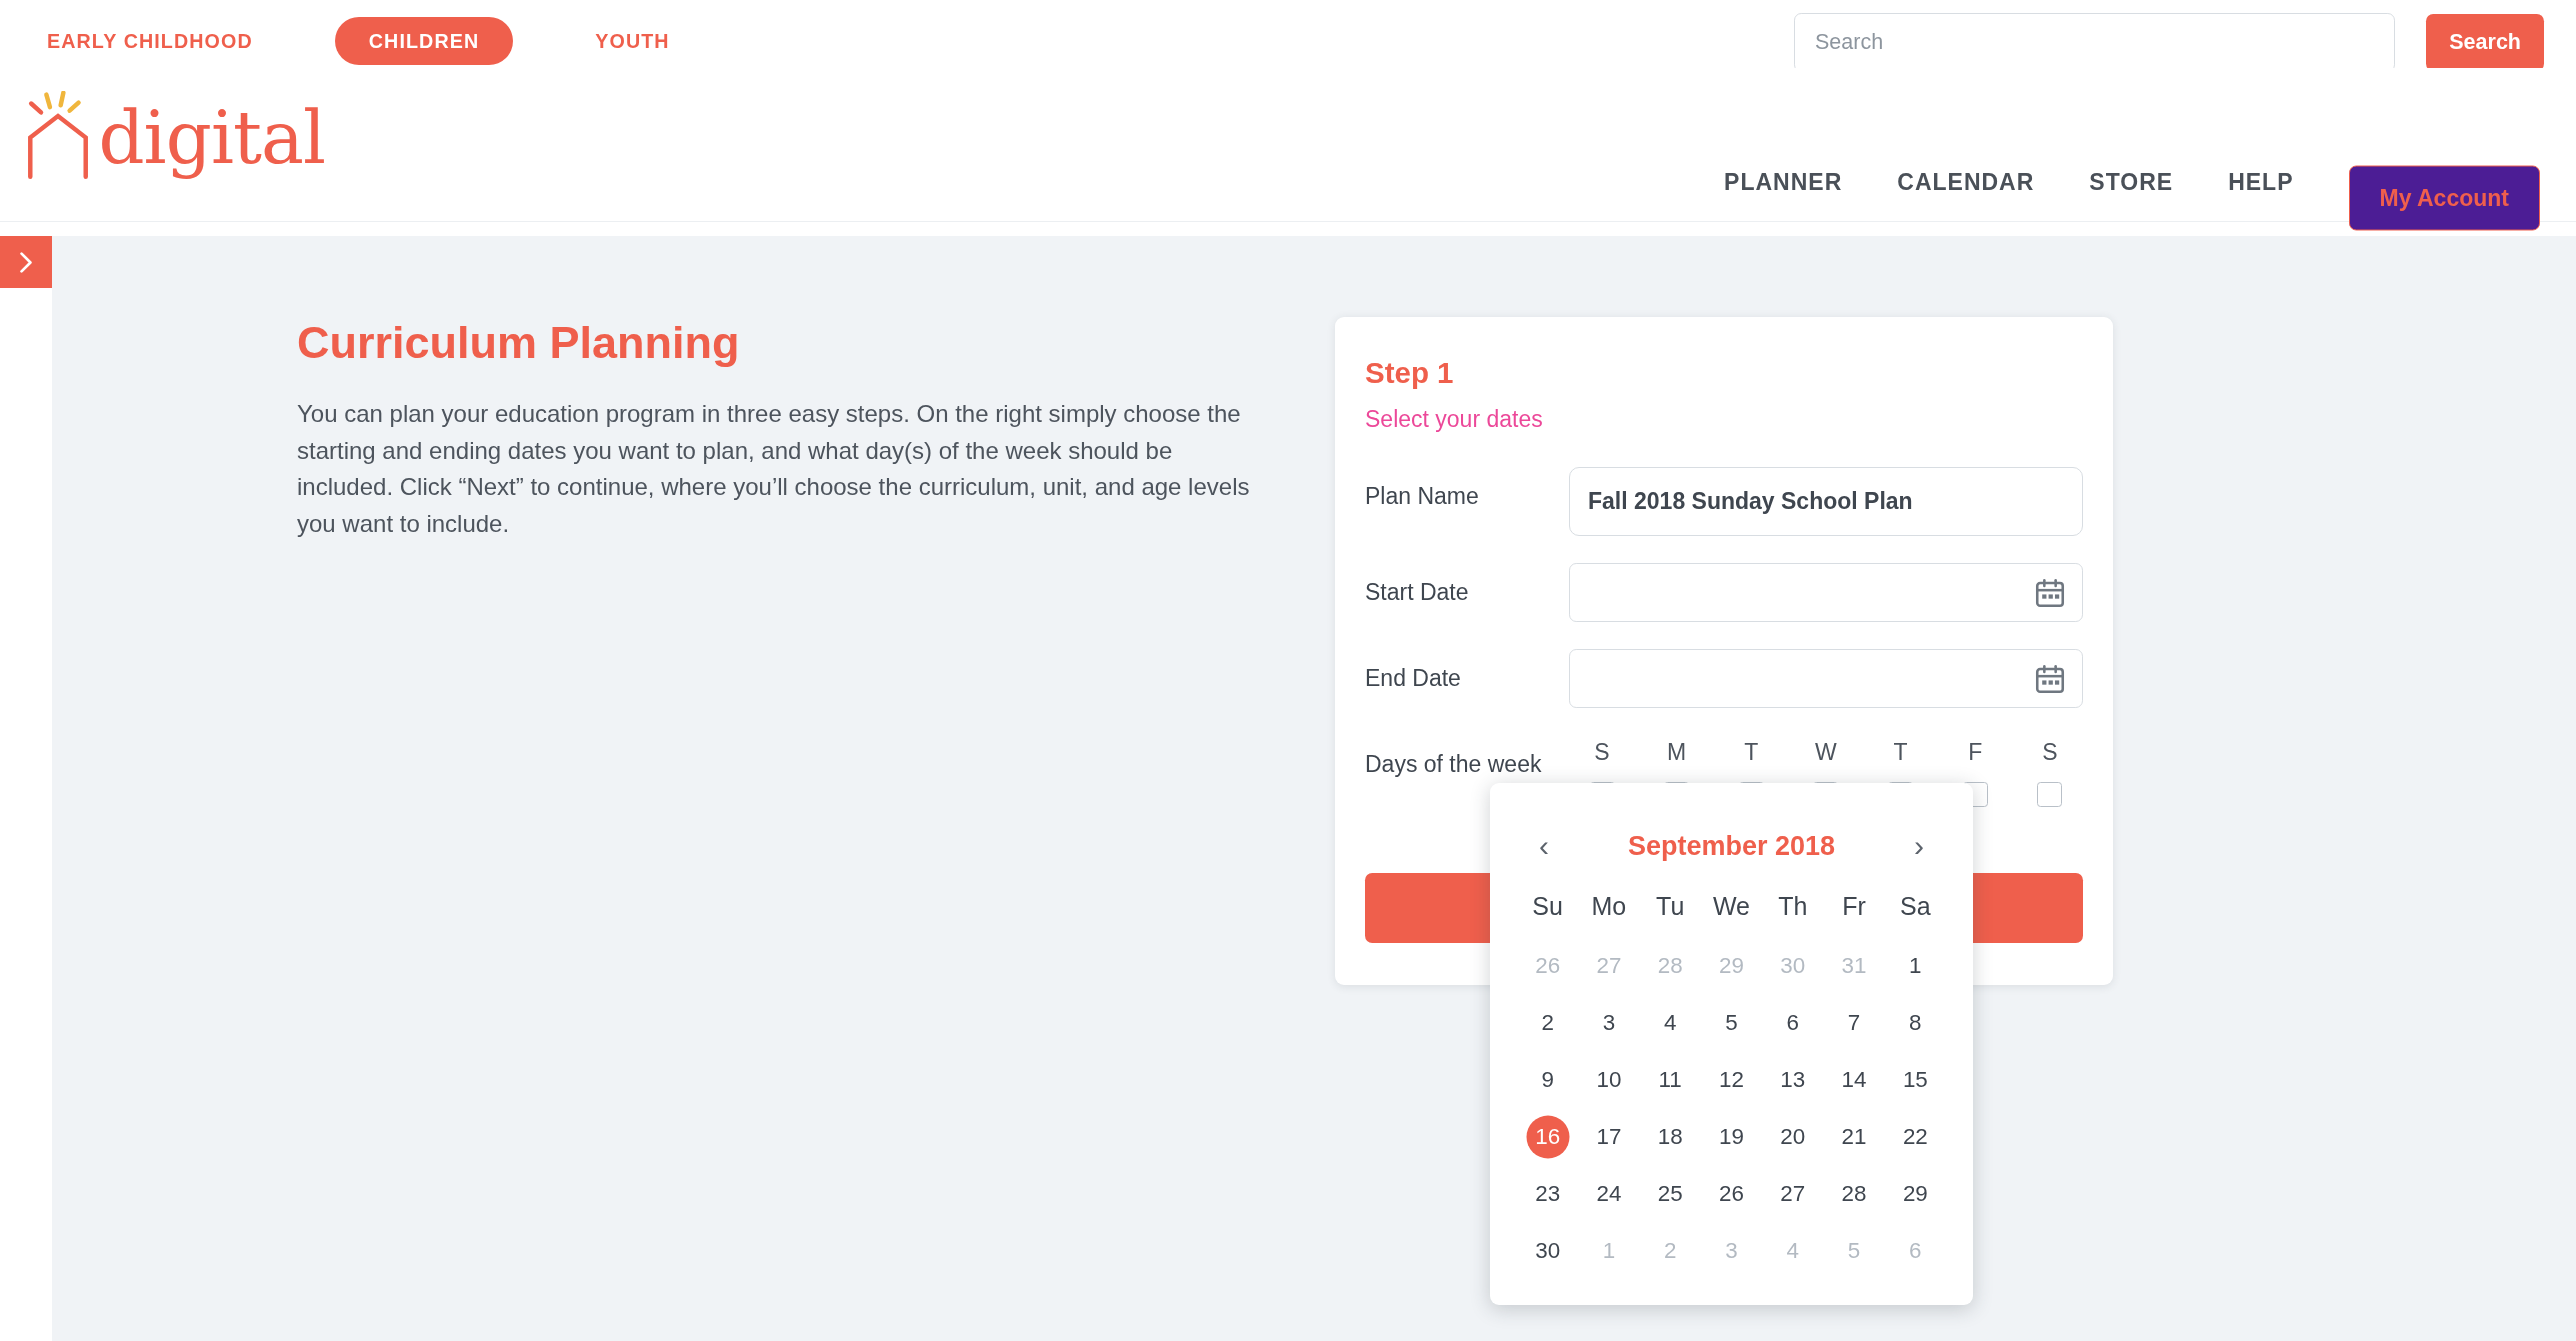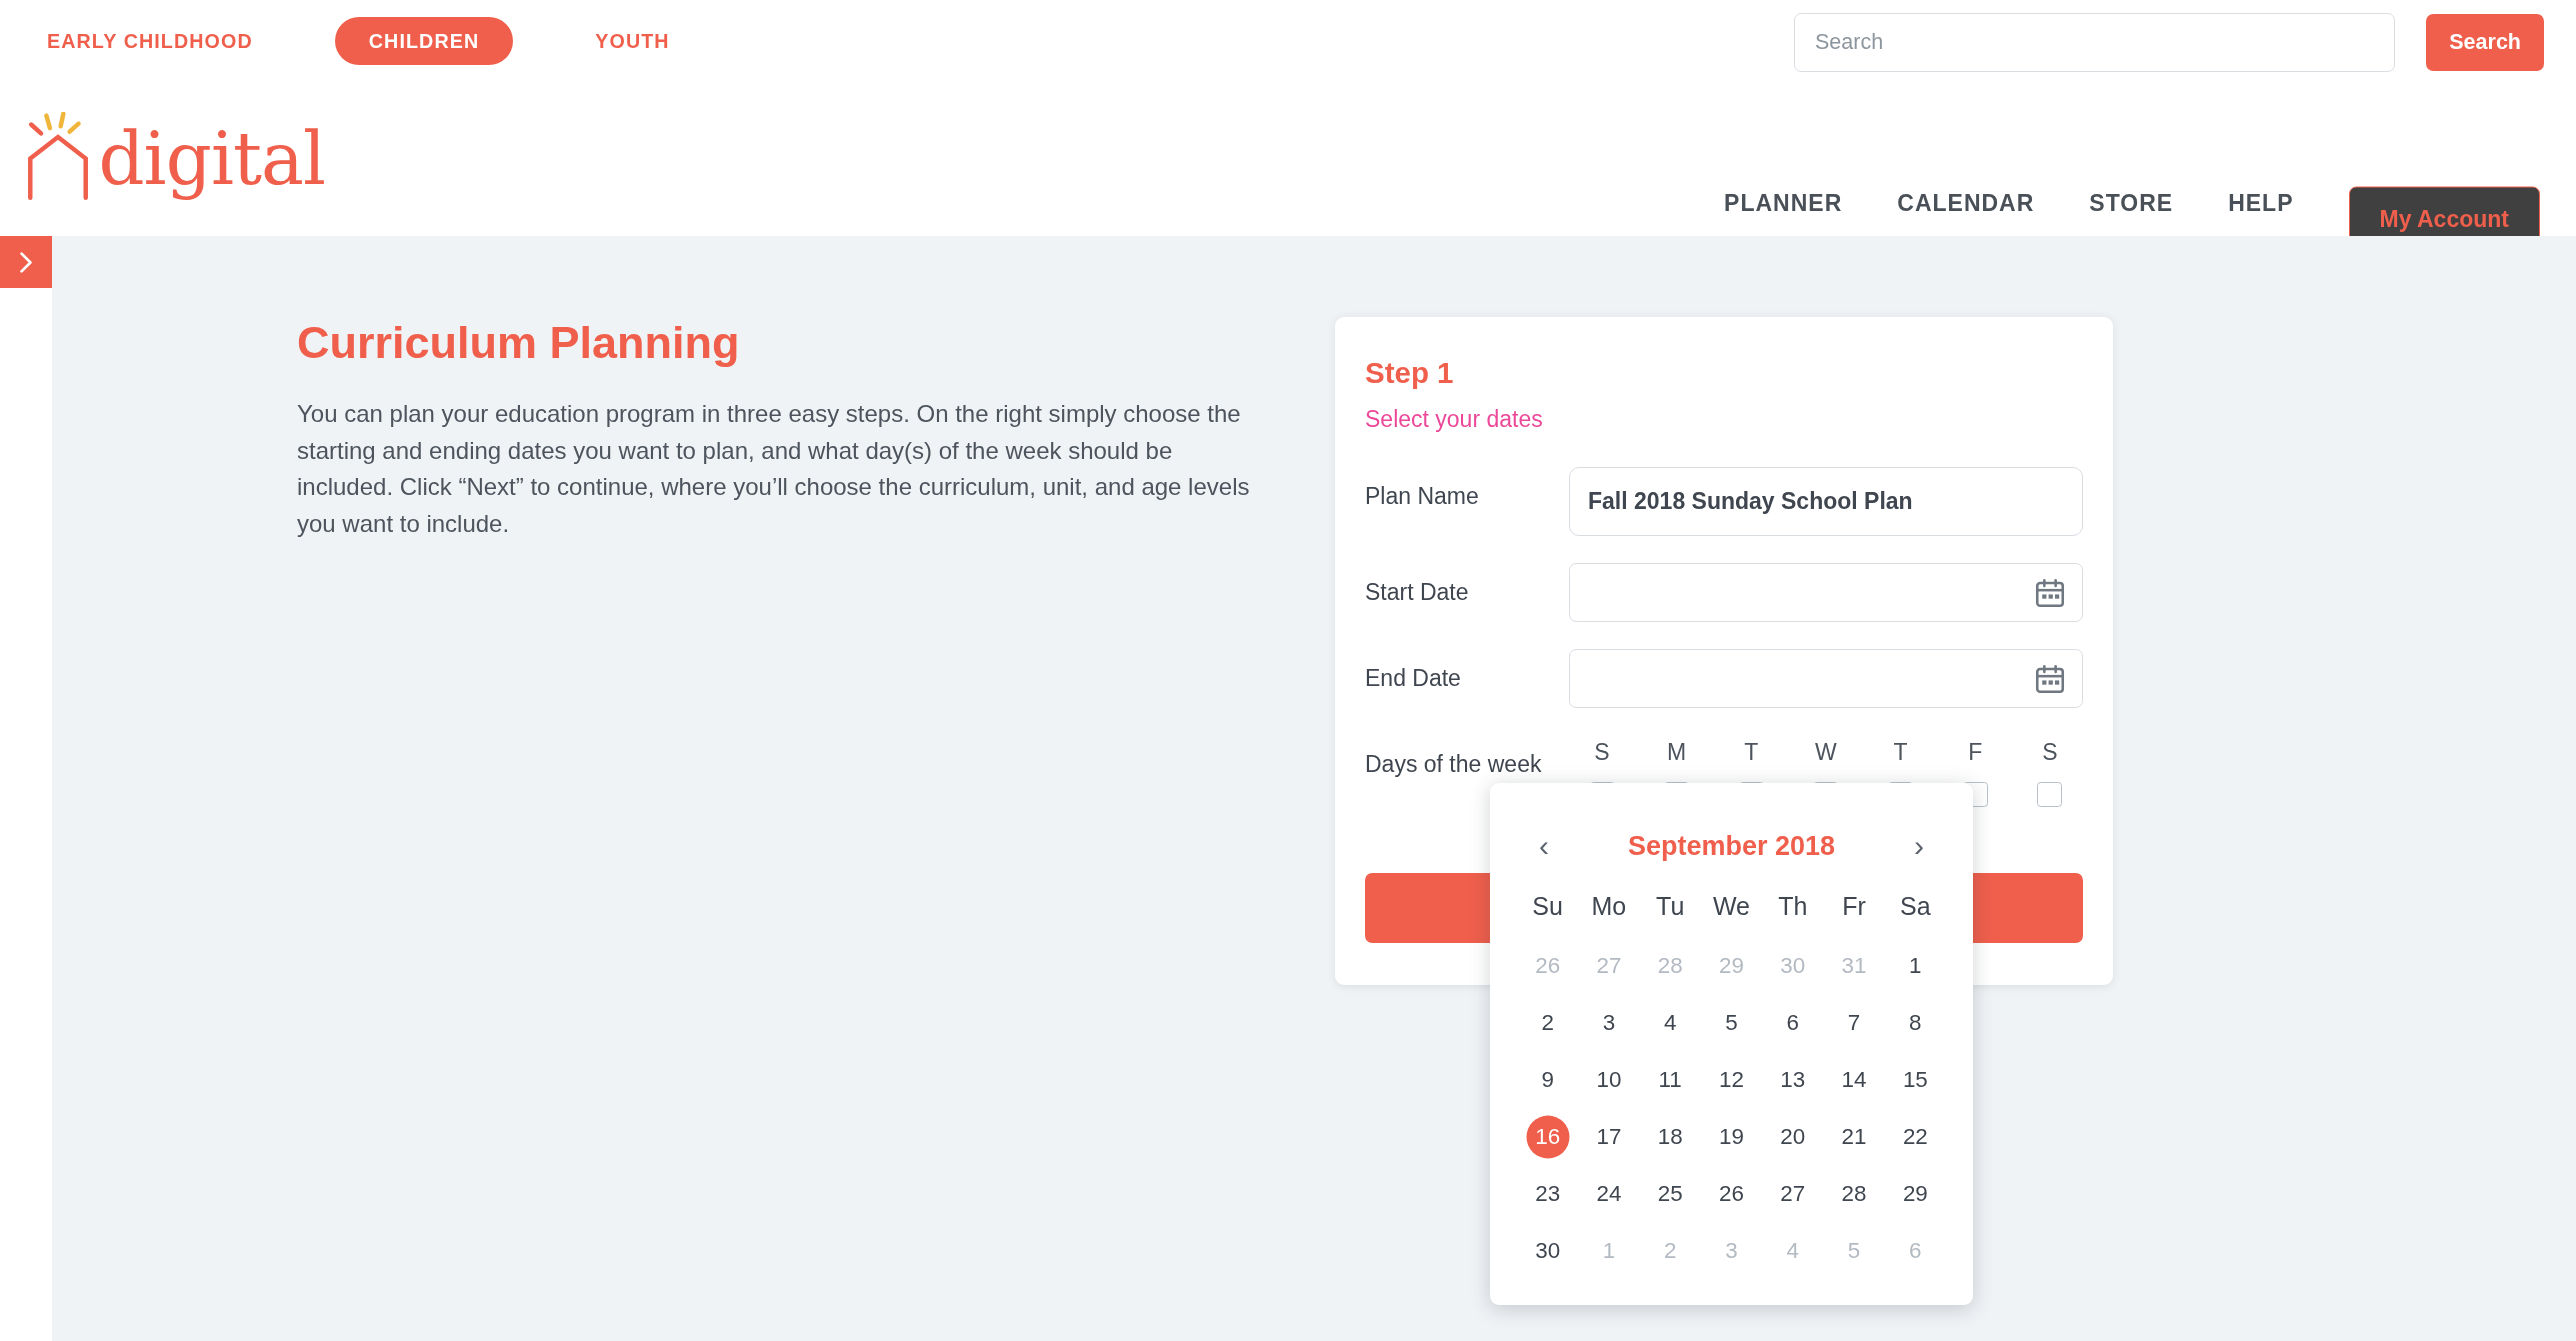--- a/index.html
+++ b/index.html
@@ -75,21 +75,21 @@
     font-size: 21.5px;
     font-weight: bold;
     padding: 0 23px;
     cursor: pointer;
     font-family: "Liberation Sans", sans-serif;
   }
 
   
   .mainhead {
     position: absolute;
-    top: 89px; left: 0;
+    top: 68px; left: 0;
     width: 2576px;
     height: 154px;
     background: #ffffff;
     border-bottom: 0.9px solid #eceff2;
   }
   .logo {
     position: absolute;
     left: 23px; top: 23px;
     display: flex;
     align-items: center;
@@ -115,21 +115,21 @@
     color: #4a5058;
     font-size: 23px;
     font-weight: bold;
     letter-spacing: 1px;
     cursor: pointer;
     white-space: nowrap;
   }
   .account-btn {
     border: 1.8px solid #ef5f4c;
     color: #ef5f4c;
-    background: #404040;
+    background: #4c1d95;
     border-radius: 7.2px;
     font-size: 23px;
     font-weight: bold;
     padding: 18px 30px;
     cursor: pointer;
     white-space: nowrap;
     font-family: "Liberation Sans", sans-serif;
     margin-top: 32px;
   }
 

